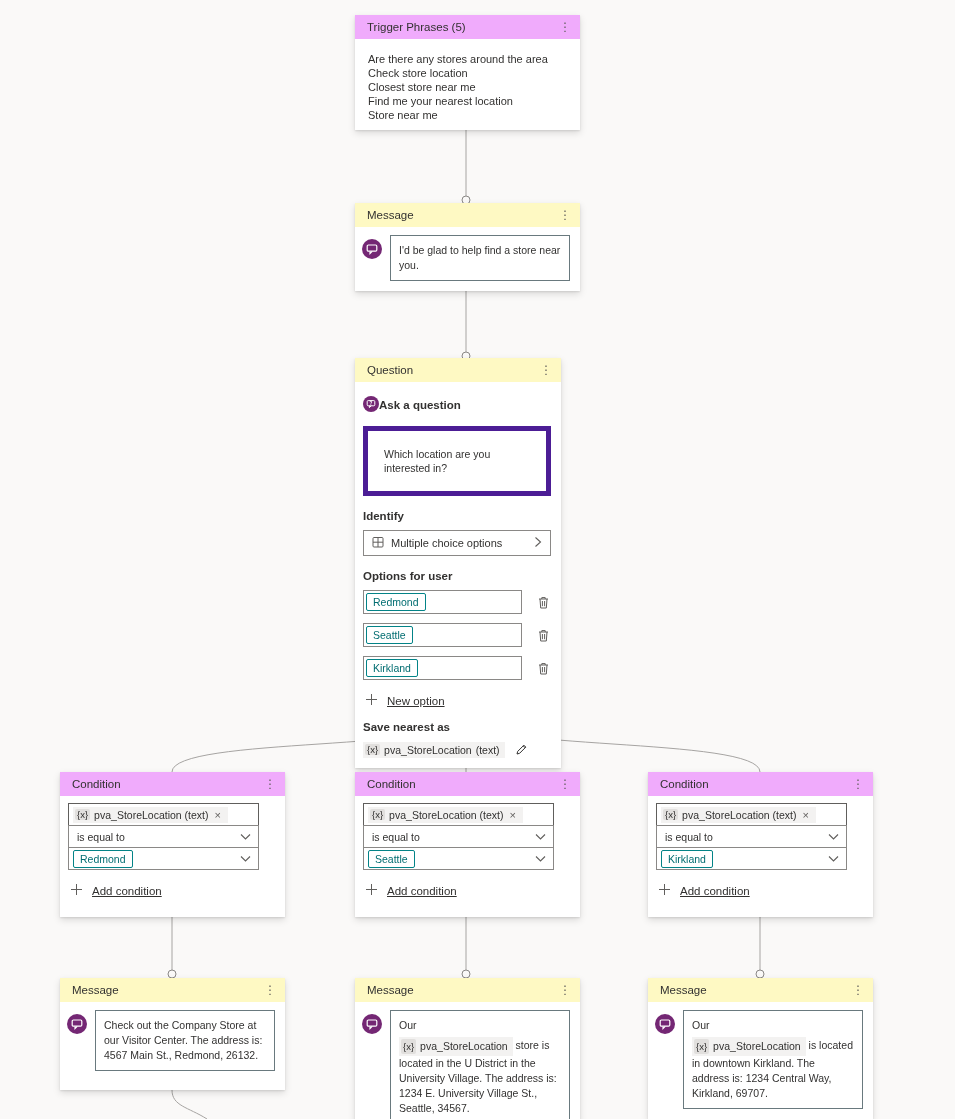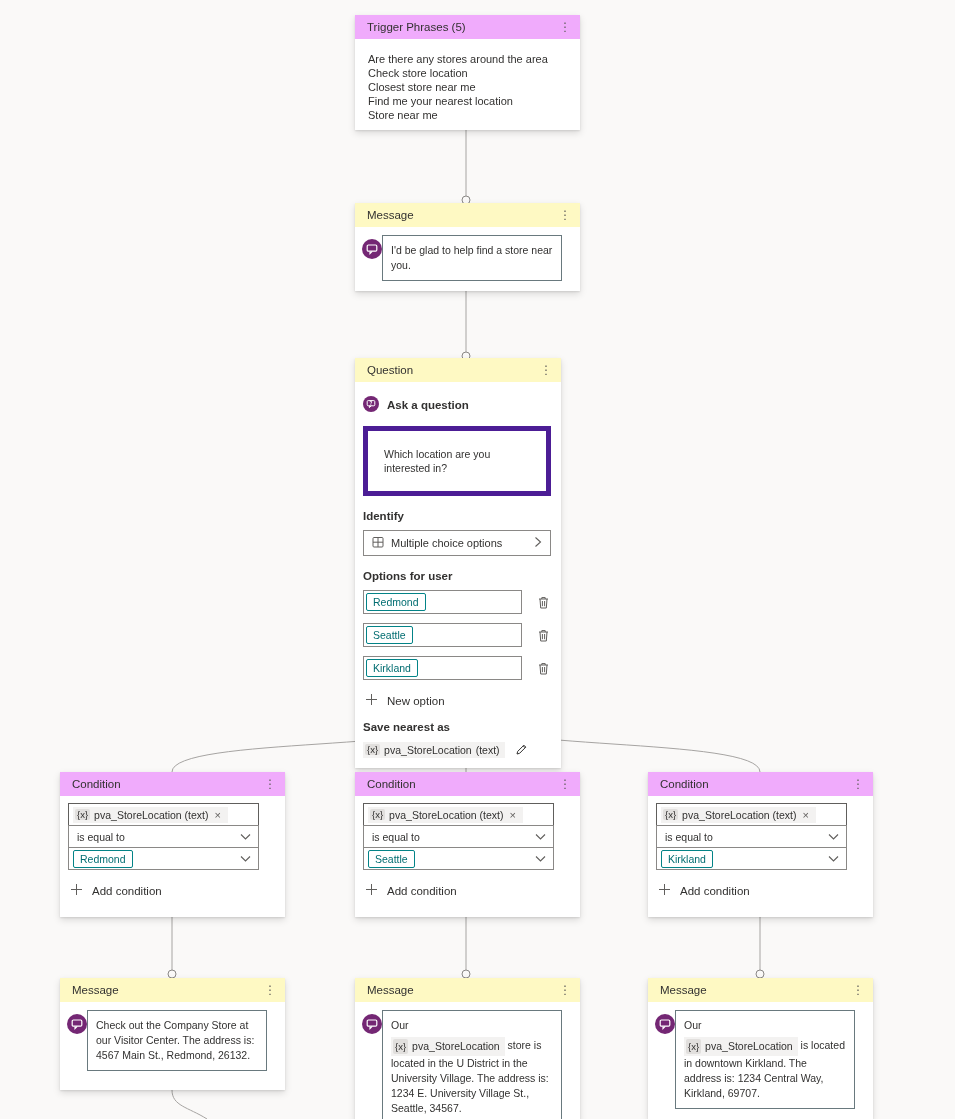--- a/index.html
+++ b/index.html
@@ -23,57 +23,57 @@
   .hdr.purple{background:#fef9c3;}
   .kebab{
     width:22px;height:20px;border:none;background:transparent;color:#605E5C;
     font-size:12px;line-height:20px;text-align:center;padding:0;cursor:pointer;
     font-family:"Liberation Sans",sans-serif;
   }
   
   .phrase-list{padding:13px 12px 0 13px;line-height:14px;}
   .phrase{margin-bottom:0;}
   
-  .msg-body{display:flex;align-items:flex-start;padding:8px 10px 10px 7px;}
+  .msg-body{display:flex;align-items:flex-start;gap:8px;padding:8px 10px 10px 7px;}
   .bubble-icon{flex:0 0 auto;margin-top:4px;}
   .msg-box{
     border:1px solid #69797E;width:180px;box-sizing:border-box;
     padding:7px 8px;line-height:15px;font-size:10.5px;min-height:46px;
   }
   .msg-pre{display:block;margin-bottom:4px;}
   
   .var-chip{
     display:inline-flex;align-items:center;gap:4px;background:#F3F2F1;
     padding:2px 5px 2px 2px;font-size:10.5px;vertical-align:middle;white-space:nowrap;
   }
   .var-x{background:#E1DFDD;padding:0 2px;border-radius:2px;font-size:9.5px;color:#323130;}
   
   .q-body{padding:10px 10px 10px 8px;}
-  .q-ask{display:flex;align-items:center;gap:8px;font-weight:bold;font-size:11.5px;margin:4px 0 12px 0;}
+  .q-ask{display:flex;align-items:center;font-weight:bold;font-size:11.5px;margin:4px 0 12px 0;}
   .q-input{
     border:5px solid #4c1d95;padding:16px;font-size:10.5px;line-height:14px;
     margin-bottom:14px;width:100%;box-sizing:border-box;
   }
   .sec-label{font-weight:bold;font-size:11.5px;display:block;margin:0 0 8px 0;}
   .select-row{
     border:1px solid #8A8886;height:24px;display:flex;align-items:center;
     padding:0 8px;gap:7px;margin-bottom:14px;cursor:pointer;
   }
   .select-row .grow{flex:1;}
   .opt-row{display:flex;align-items:center;gap:14px;margin-bottom:9px;}
   .opt-box{
     border:1px solid #8A8886;width:167px;height:24px;display:flex;align-items:center;
     padding-left:2px;box-sizing:border-box;
   }
   .chip-teal{
     border:1px solid #038387;color:#026D71;padding:2px 6px;font-size:10.5px;
     background:#fff;border-radius:2px;cursor:pointer;white-space:nowrap;
   }
   .icon-btn{border:none;background:transparent;padding:2px;cursor:pointer;line-height:0;}
-  .link-row{display:flex;align-items:center;gap:9px;margin:13px 0 13px 2px;font-size:11.5px;cursor:pointer;}
+  .link-row{display:flex;align-items:center;gap:9px;margin:13px 0 13px 2px;font-size:11.5px;cursor:pointer;text-decoration:underline;}
   .save-row{display:flex;align-items:center;gap:8px;margin-top:2px;}
   
   .cond-body{padding:8px 26px 6px 8px;}
   .cond-box{
     border:1px solid #8A8886;margin-top:-1px;display:flex;align-items:center;
     min-height:23px;padding:0 7px 0 4px;justify-content:space-between;box-sizing:border-box;
   }
   .cond-box.first{border-color:#605E5C;}
   .close-x{border:none;background:transparent;color:#605E5C;font-size:11px;cursor:pointer;padding:0 2px;}
   .op-text{font-size:10.5px;}

